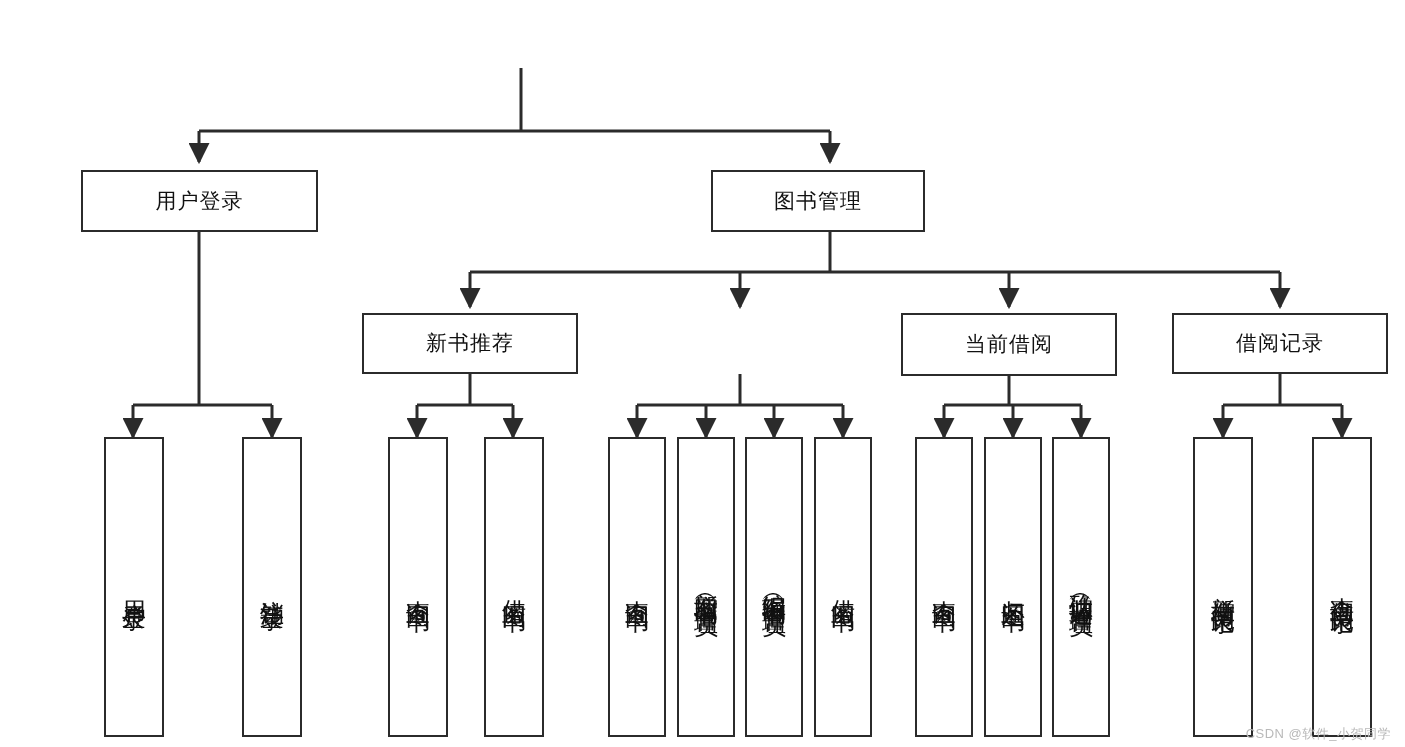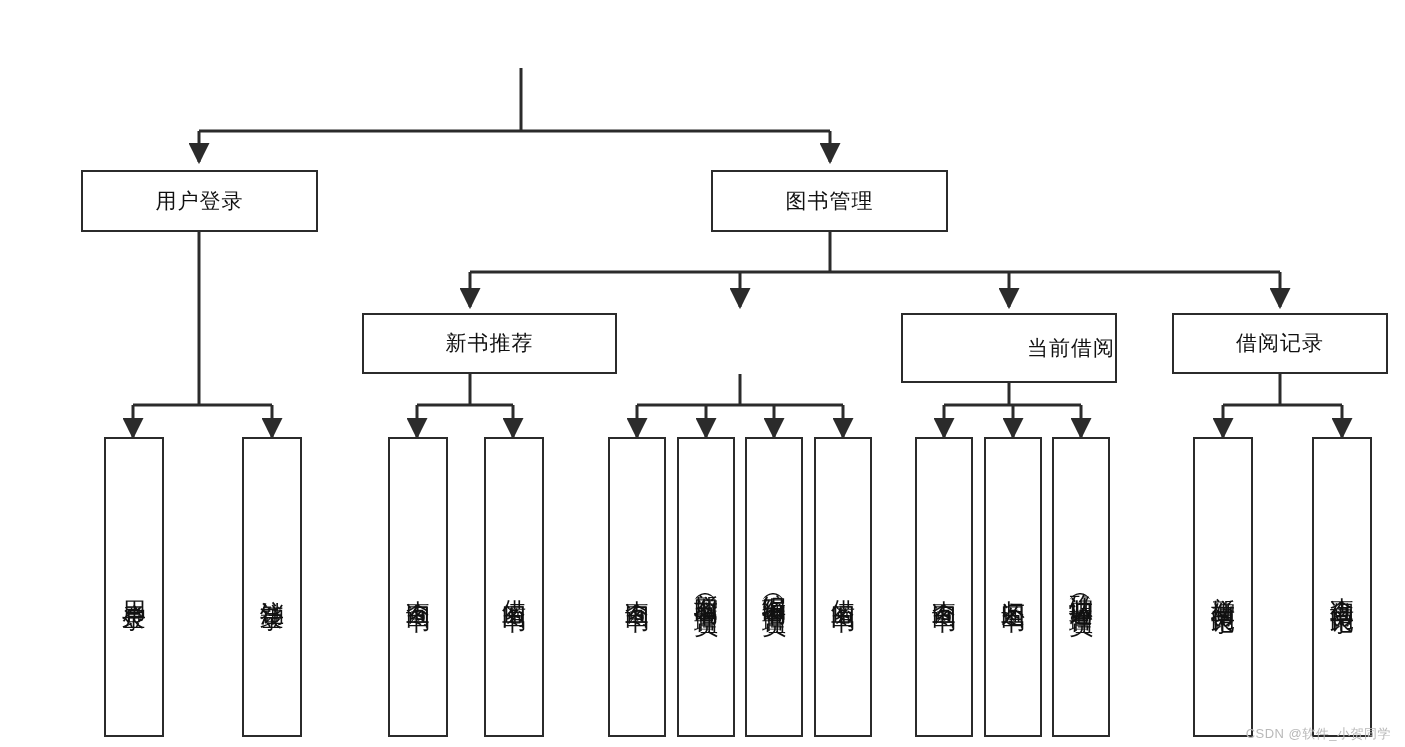--- a/index.html
+++ b/index.html
@@ -129,28 +129,28 @@
       <path d="M 1223 405 L 1342 405"></path>
       <path d="M 1223 405 L 1223 437" marker-end="url(#arrow)"></path>
       <path d="M 1342 405 L 1342 437" marker-end="url(#arrow)"></path>
     </g>
   </svg>
 
 
   <div class="node h" style="left:81px; top:170px; width:237px; height:62px;">
     <span class="lbl">用户登录</span>
   </div>
-  <div class="node h" style="left:711px; top:170px; width:237px; height:62px;">
+  <div class="node h" style="left:711px; top:170px; width:214px; height:62px;">
     <span class="lbl">图书管理</span>
   </div>
 
-  <div class="node h" style="left:362px; top:313px; width:255px; height:61px;">
+  <div class="node h" style="left:362px; top:313px; width:216px; height:61px;">
     <span class="lbl">新书推荐</span>
   </div>
-  <div class="node h" style="left:901px; top:313px; width:216px; height:70px;justify-content:flex-end;">
+  <div class="node h" style="left:901px; top:313px; width:216px; height:63px;">
     <span class="lbl">当前借阅</span>
   </div>
   <div class="node h" style="left:1172px; top:313px; width:216px; height:61px;justify-content:center;">
     <span class="lbl">借阅记录</span>
   </div>
 
   <div class="node v" style="left:104px; top:437px; width:60px; height:300px;">
     <span class="lbl">用户登录</span>
   </div>
   <div class="node v" style="left:242px; top:437px; width:60px; height:300px;">

